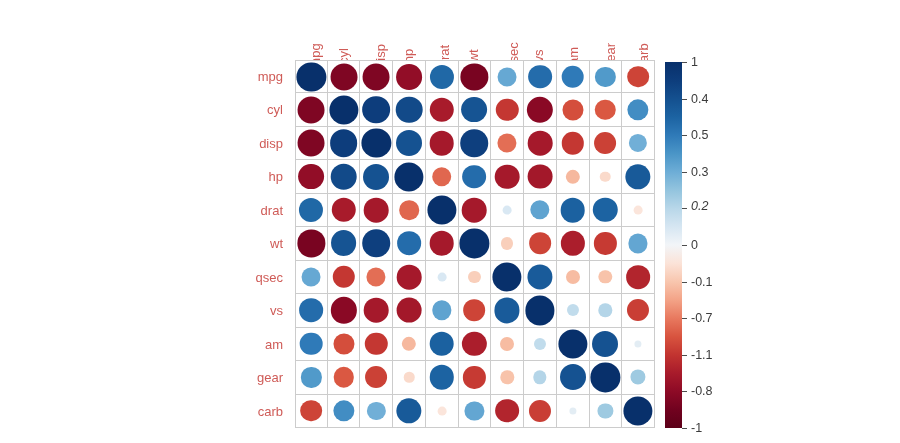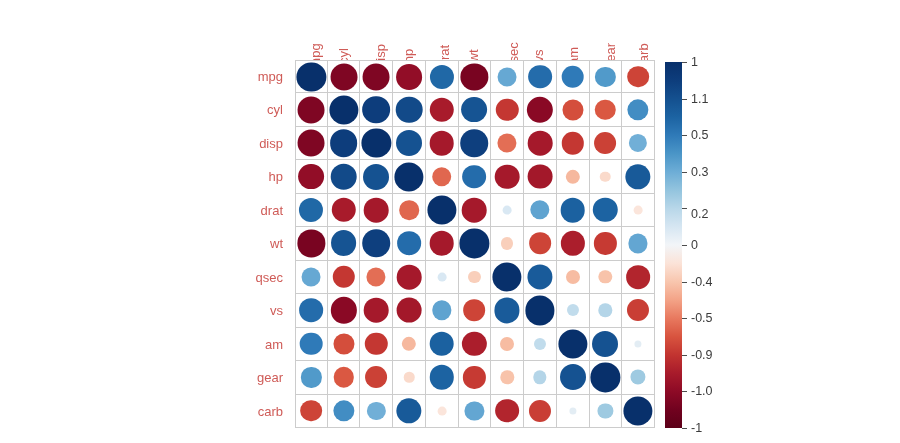--- a/index.html
+++ b/index.html
@@ -566,34 +566,34 @@
       <div class="cell" title="carb × carb = 1.00" style="left: 327.273px; top: 334.545px; width: 32.7273px; height: 33.4545px;">
         <div class="dot" style="width: 29.2273px; height: 29.2273px; background: rgb(8, 48, 107);"></div>
       </div>
     </div>
 
   <div id="colorbar-wrap">
     <div id="colorbar-gradient"></div>
   <div class="cb-tick" style="top: 2px;"></div>
       <div class="cb-label" style="top: 2px;">1</div>
       <div class="cb-tick" style="top: 38.6px;"></div>
-      <div class="cb-label" style="top: 38.6px;">1.1</div>
+      <div class="cb-label" style="top: 38.6px;">0.4</div>
       <div class="cb-tick" style="top: 75.2px;"></div>
       <div class="cb-label" style="top: 75.2px;">0.5</div>
       <div class="cb-tick" style="top: 111.8px;"></div>
       <div class="cb-label" style="top: 111.8px;">0.3</div>
       <div class="cb-tick" style="top: 148.4px;"></div>
-      <div class="cb-label" style="top: 154px;">0.2</div>
+      <div class="cb-label" style="top: 146px; font-style: italic;">0.2</div>
       <div class="cb-tick" style="top: 185px;"></div>
       <div class="cb-label" style="top: 185px;">0</div>
       <div class="cb-tick" style="top: 221.6px;"></div>
-      <div class="cb-label" style="top: 221.6px;">-0.4</div>
+      <div class="cb-label" style="top: 221.6px;">-0.1</div>
       <div class="cb-tick" style="top: 258.2px;"></div>
-      <div class="cb-label" style="top: 258.2px;">-0.5</div>
+      <div class="cb-label" style="top: 258.2px;">-0.7</div>
       <div class="cb-tick" style="top: 294.8px;"></div>
-      <div class="cb-label" style="top: 294.8px;">-0.9</div>
+      <div class="cb-label" style="top: 294.8px;">-1.1</div>
       <div class="cb-tick" style="top: 331.4px;"></div>
-      <div class="cb-label" style="top: 331.4px;">-1.0</div>
+      <div class="cb-label" style="top: 331.4px;">-0.8</div>
       <div class="cb-tick" style="top: 368px;"></div>
       <div class="cb-label" style="top: 368px;">-1</div>
     </div>
 
 </div>
 
 </body></html>

